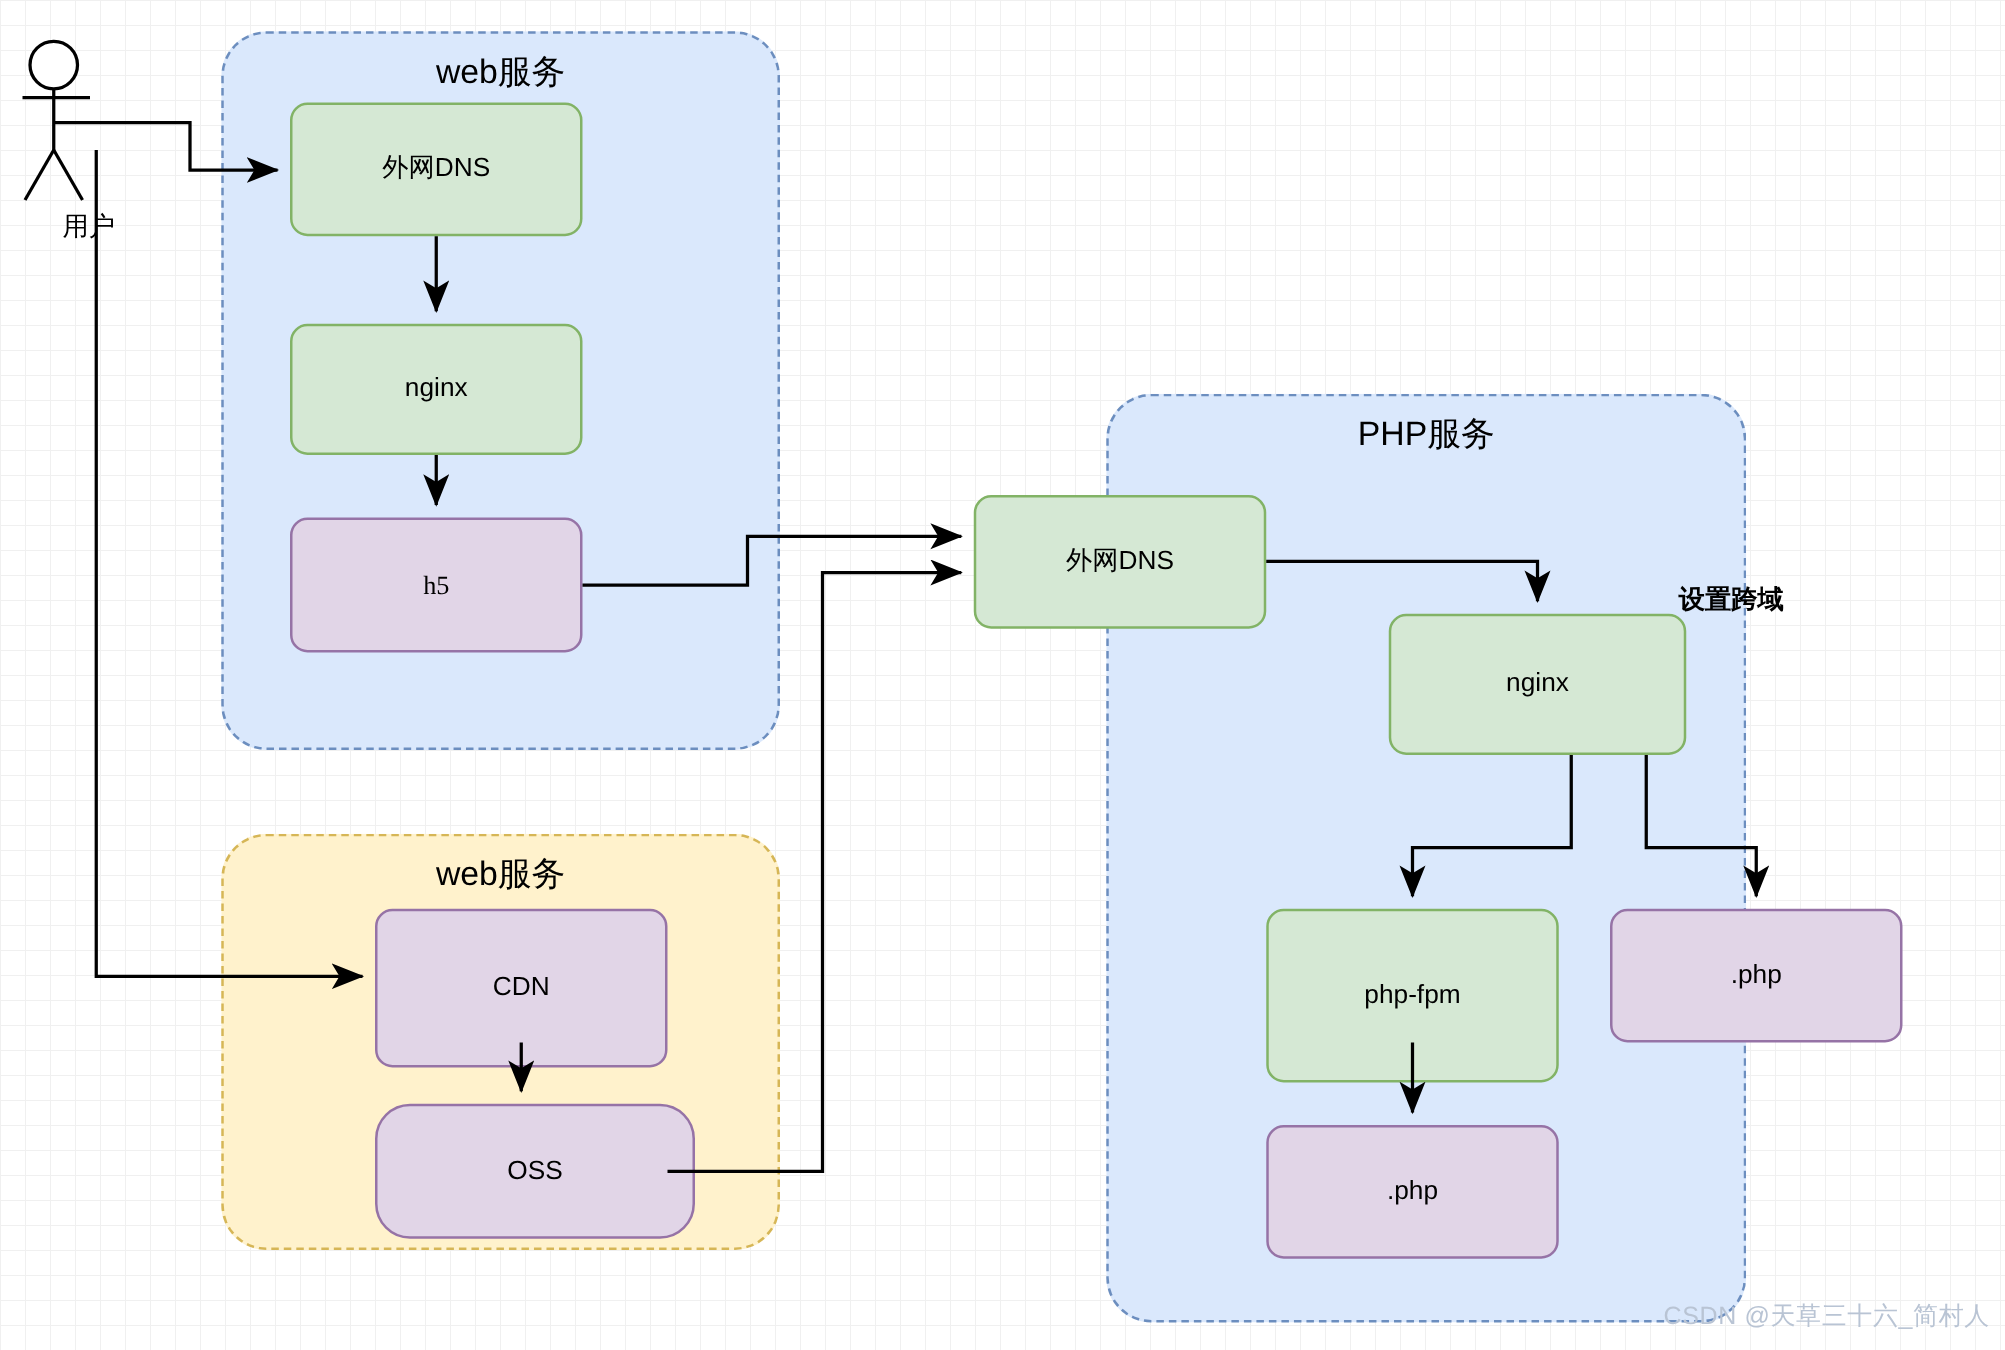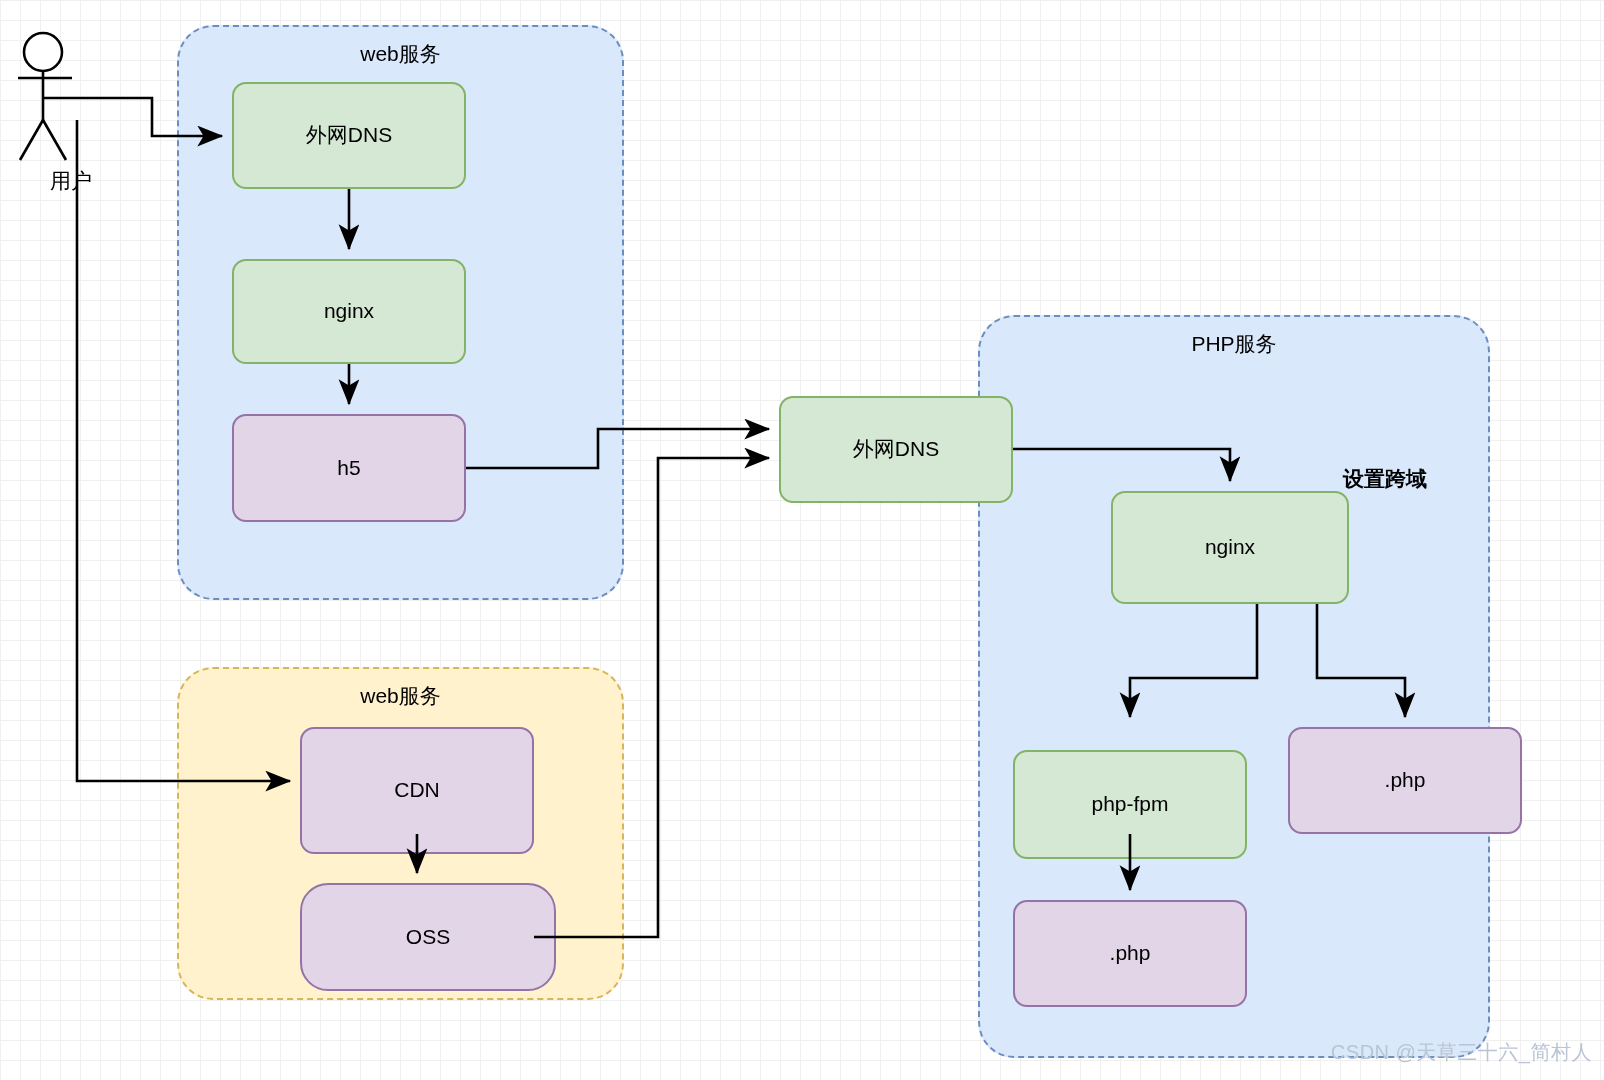--- a/index.html
+++ b/index.html
@@ -36,21 +36,21 @@
   .group.yellow {
     background: #fff2cc;
     border: 2px dashed #d6b656;
   }
   .group-title {
     position: absolute;
     top: 14px;
     left: 0;
     right: 0;
     text-align: center;
-    font-size: 21px;
+    font-size: 27px;
     color: #000000;
     line-height: 1.2;
     white-space: nowrap;
   }
 
   
   .node {
     position: absolute;
     box-sizing: border-box;
     border-radius: 14px;
@@ -106,39 +106,39 @@
 <div id="canvas">
 
   <div class="group blue" style="left:177px; top:25px; width:447px; height:575px;">
     <div class="group-title">web服务</div>
   </div>
 
   <div class="group yellow" style="left:177px; top:667px; width:447px; height:333px;">
     <div class="group-title">web服务</div>
   </div>
 
-  <div class="group blue" style="left:978px; top:315px; width:512px; height:743px;">
+  <div class="group blue" style="left:885px; top:315px; width:512px; height:743px;">
     <div class="group-title">PHP服务</div>
   </div>
 
   <div class="node green" style="left:232px; top:82px; width:234px; height:107px;">外网DNS</div>
 
   <div class="node green" style="left:232px; top:259px; width:234px; height:105px;">nginx</div>
 
-  <div class="node purple" style="left:232px; top:414px; width:234px; height:108px;">h5</div>
+  <div class="node purple" style="left:232px; top:414px; width:234px; height:108px;font-family:Liberation Serif, serif;">h5</div>
 
   <div class="node purple" style="left:300px; top:727px; width:234px; height:127px;">CDN</div>
 
   <div class="node purple" style="left:300px; top:883px; width:256px; height:108px;border-radius:28px;">OSS</div>
 
   <div class="node green" style="left:779px; top:396px; width:234px; height:107px;">外网DNS</div>
 
   <div class="node green" style="left:1111px; top:491px; width:238px; height:113px;">nginx</div>
 
-  <div class="node green" style="left:1013px; top:750px; width:234px; height:109px;">php-fpm</div>
+  <div class="node green" style="left:1013px; top:727px; width:234px; height:139px;">php-fpm</div>
 
   <div class="node purple" style="left:1288px; top:727px; width:234px; height:107px;">.php</div>
 
   <div class="node purple" style="left:1013px; top:900px; width:234px; height:107px;">.php</div>
 
   <div class="free-label" style="left:1315px; top:465px;font-weight:bold;">设置跨域</div>
 
   <div class="free-label" style="left:22px; top:167px;">用户</div>
 
   <svg id="overlay" viewBox="0 0 1604 1080">

